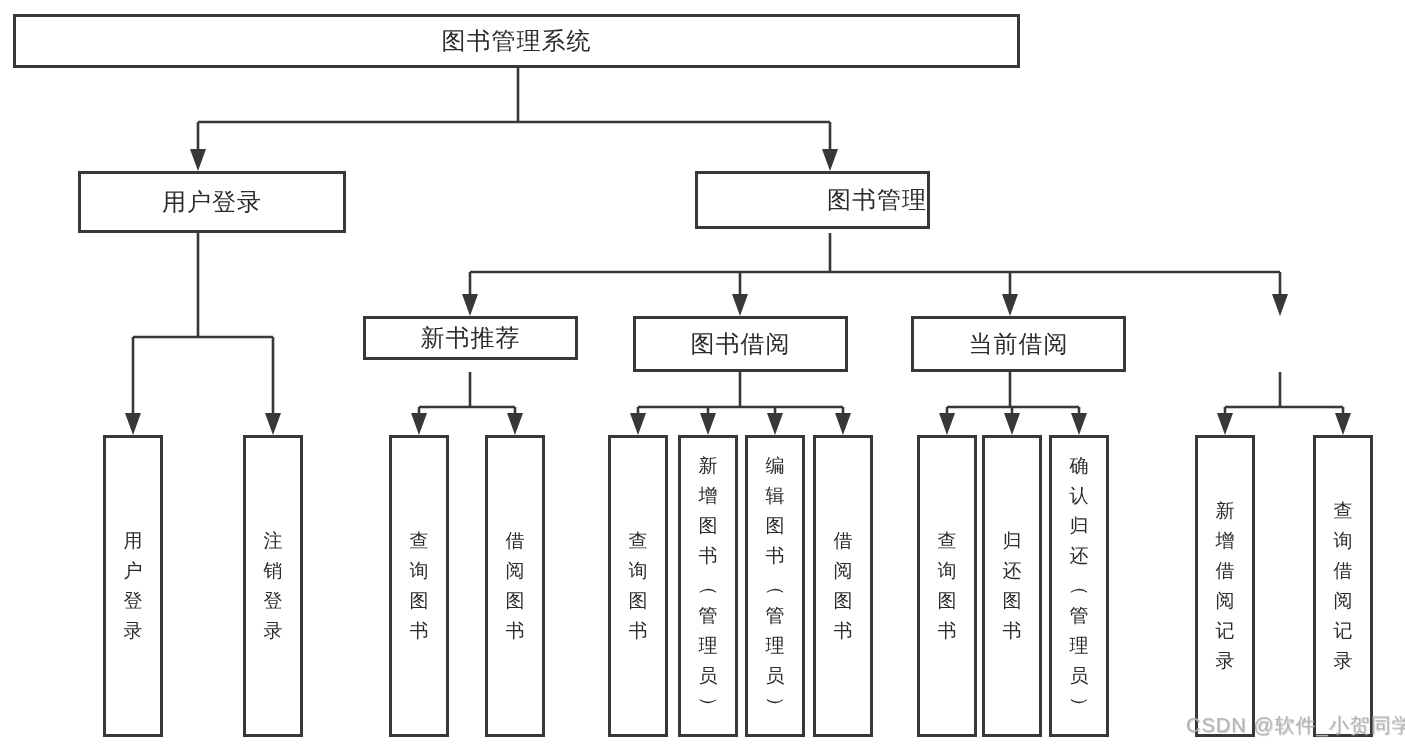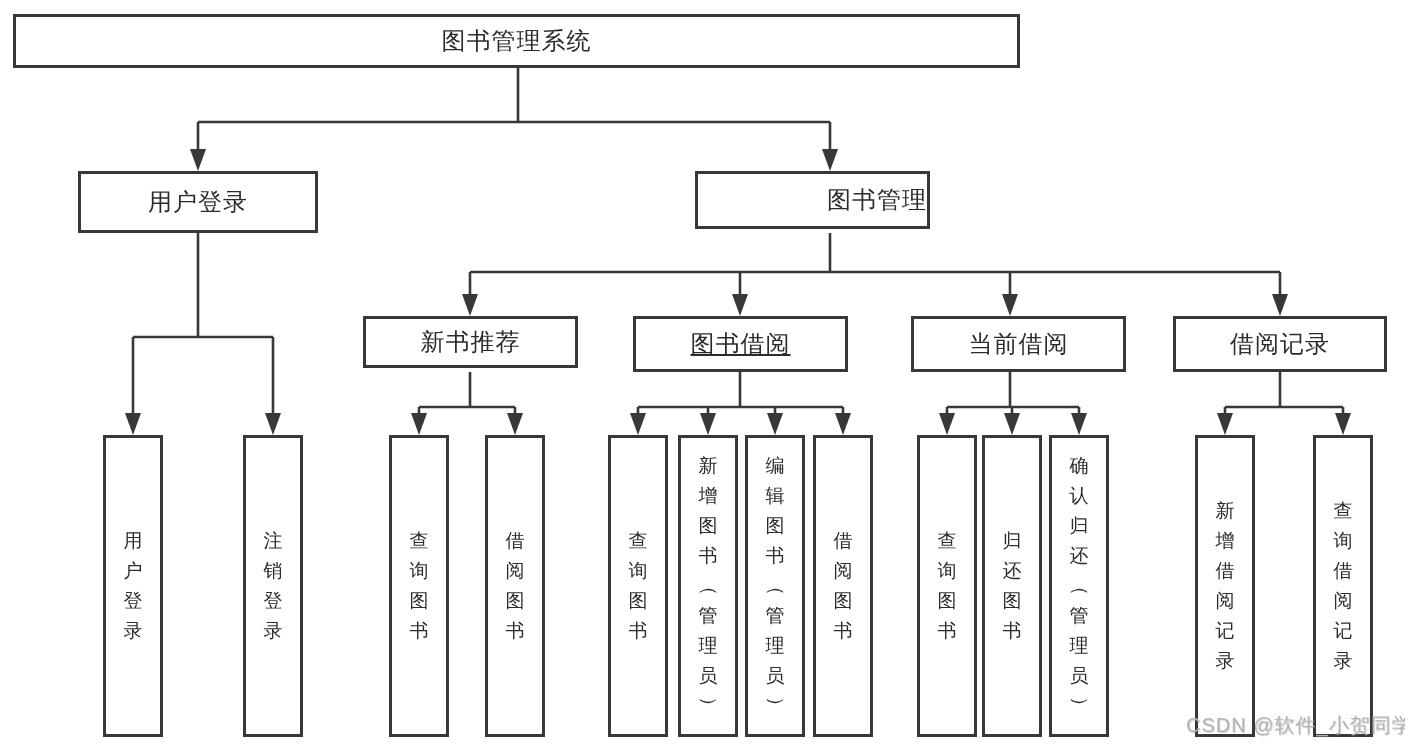--- a/index.html
+++ b/index.html
@@ -118,38 +118,35 @@
 
     <path class="cl" d="M1280 372 V407 M1225 407 H1343 M1225 407 V415 M1343 407 V415"></path>
     <path class="ar" d="M1217 413 L1233 413 L1225 435 Z"></path>
     <path class="ar" d="M1335 413 L1351 413 L1343 435 Z"></path>
   </svg>
 
   <div class="node" style="left:13px; top:14px; width:1007px; height:54px;">
     <span>图书管理系统</span>
   </div>
 
-  <div class="node" style="left:78px; top:171px; width:240px; height:62px;">
+  <div class="node" style="left:78px; top:171px; width:268px; height:62px;">
     <span>用户登录</span>
   </div>
   <div class="node" style="left:695px; top:171px; width:235px; height:58px;justify-content:flex-end;">
     <span>图书管理</span>
   </div>
 
-  <div class="node" style="left:363px; top:316px; width:215px; height:52px;">
+  <div class="node" style="left:363px; top:316px; width:215px; height:44px;">
     <span>新书推荐</span>
   </div>
-  <div class="node" style="left:633px; top:316px; width:215px; height:56px;text-decoration:underline;">
+  <div class="node" style="left:633px; top:316px; width:215px; height:56px;">
     <span>图书借阅</span>
   </div>
   <div class="node" style="left:903px; top:316px; width:215px; height:56px;margin-left:8px;">
     <span>当前借阅</span>
-  </div>
-  <div class="node" style="left:1173px; top:316px; width:214px; height:56px;">
-    <span>借阅记录</span>
   </div>
 
   <div class="vleaf" style="left:103px;">
       <span>用</span>
       <span>户</span>
       <span>登</span>
       <span>录</span>
     </div>
   <div class="vleaf" style="left:243px;">
       <span>注</span>

